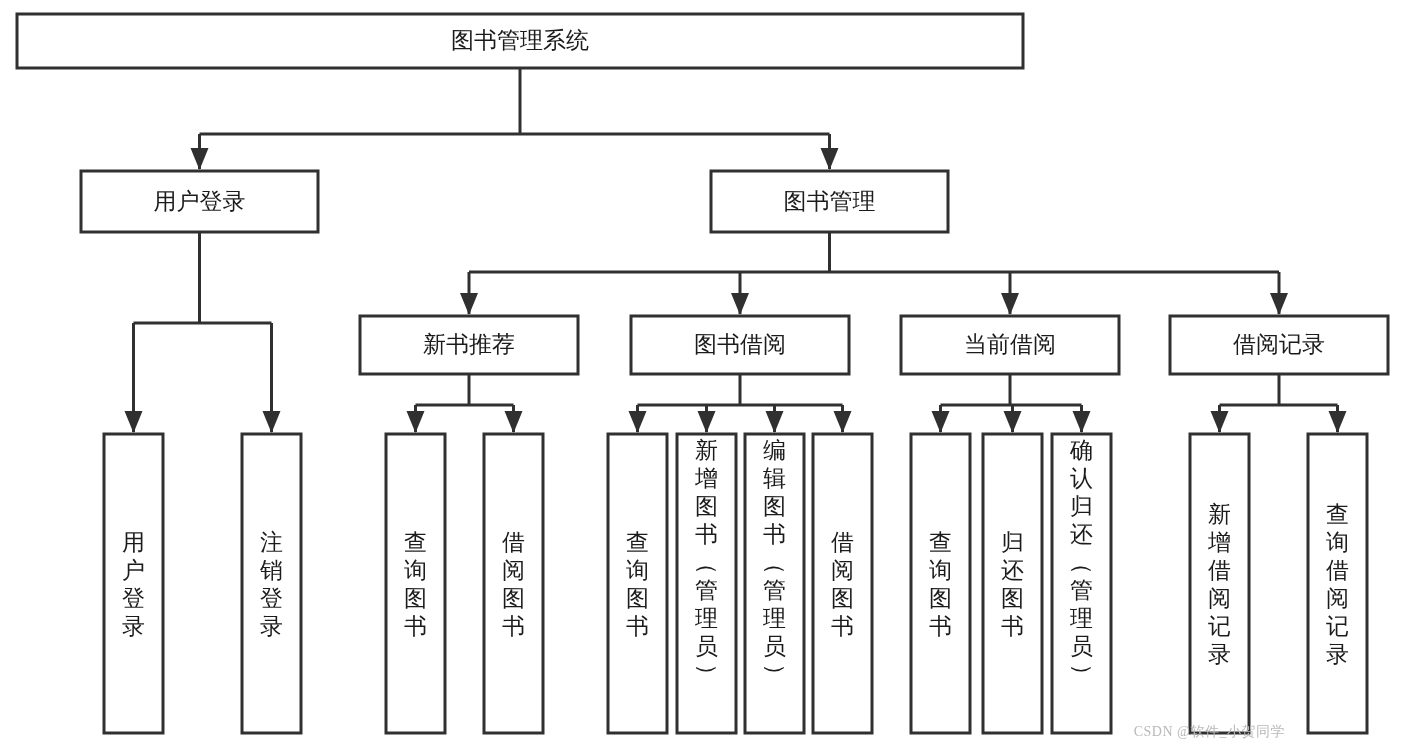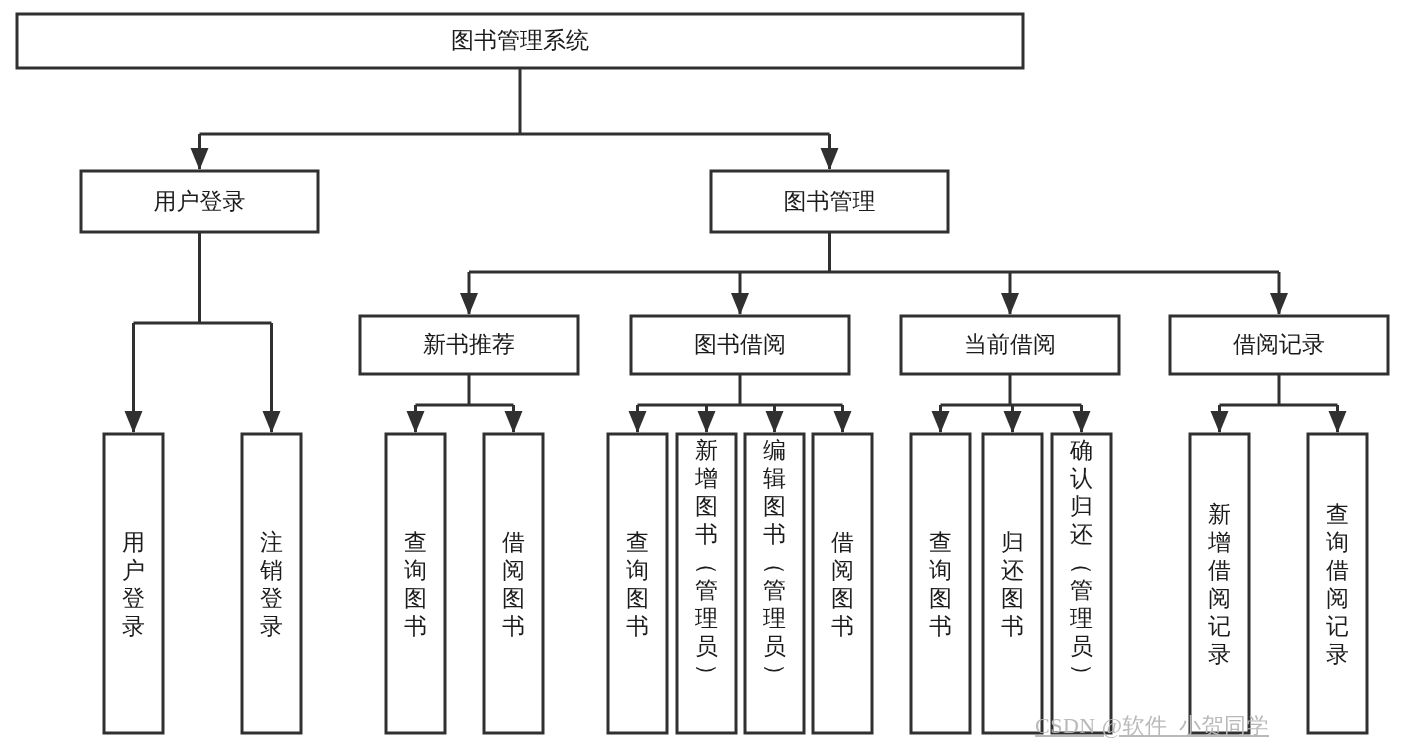--- a/index.html
+++ b/index.html
@@ -50,29 +50,28 @@
     dominant-baseline: middle;
   }
   .node-label-v {
     font-family: "Liberation Sans", "DejaVu Sans", sans-serif;
     font-size: 23px;
     fill: #1b1b1b;
     text-anchor: middle;
   }
   .watermark {
     position: absolute;
-    right: 20px;
+    right: 4px;
     bottom: 6px;
     font-family: "Liberation Serif", "DejaVu Serif", serif;
-    font-size: 22px;
+    font-size: 14px;
     color: #b9b9b9;
     white-space: nowrap;
     letter-spacing: 0.5px;
     pointer-events: none;
-    text-decoration: underline;
   }
 </style>
 </head>
 <body>
 
 <div id="diagram-root">
 
   <svg id="diagram-svg" viewBox="0 0 1405 747">
     <g id="connectors-layer">
         <line x1="520" y1="68" x2="520" y2="134" class="connector"></line>

